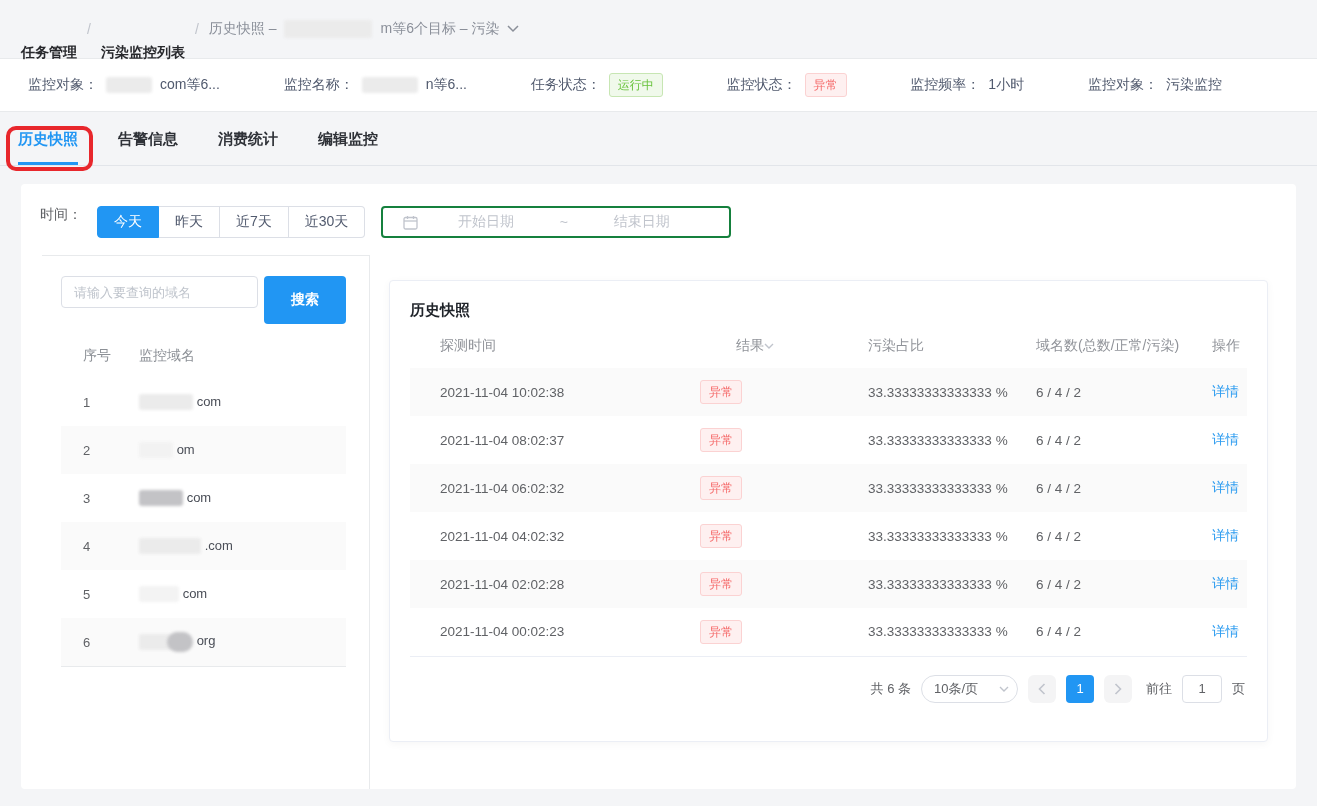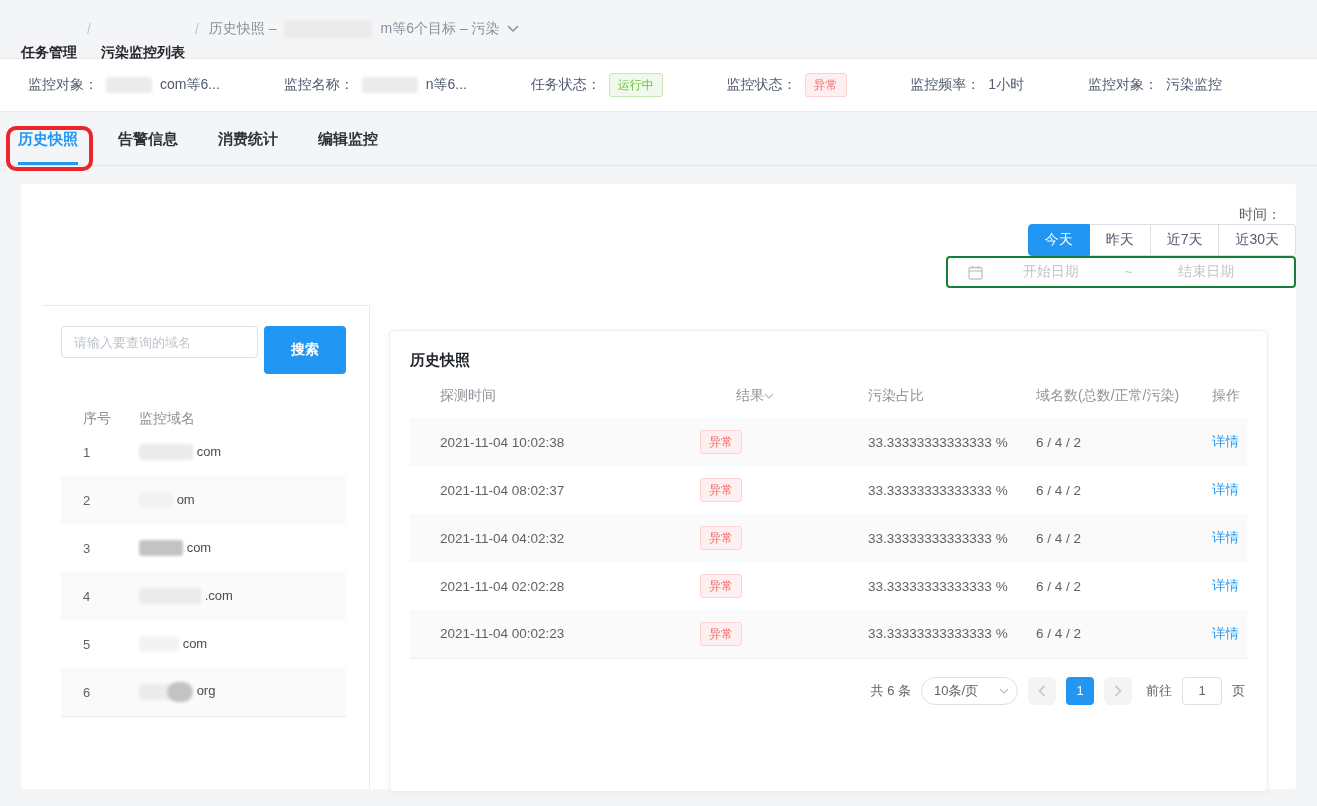--- a/index.html
+++ b/index.html
@@ -34,21 +34,21 @@
   .tab { font-weight:bold; color:#2f3238; padding-bottom:13px; font-size:15px; cursor:pointer; }
   .tab.active { color:#2196f3; border-bottom:3px solid #2196f3; }
   .annotation-box {
     position:absolute; left:6px; top:14px; width:87px; height:45px;
     border:4px solid #e8272c; border-radius:10px; pointer-events:none; z-index:5;
   }
   
   .content { padding:18px 21px 0 21px; }
   .card { background:#fff; border-radius:4px; height:605px; display:flex; flex-direction:column; }
   
-  .filter-row { display:flex; align-items:flex-end; padding:22px 0 17px 19px;flex-direction:column; }
+  .filter-row { display:flex; align-items:flex-start; padding:22px 0 17px 19px; }
   .filter-label { color:#606266; margin-right:15px; }
   .btn-group { display:flex; }
   .btn-group .qbtn {
     height:32px; padding:0 16px; background:#fff; border:1px solid #dcdfe6; border-left-width:0;
     color:#515a6e; font-size:14px; display:flex; align-items:center; cursor:pointer;
   }
   .btn-group .qbtn:first-child { border-left-width:1px; border-radius:4px 0 0 4px; }
   .btn-group .qbtn:last-child { border-radius:0 4px 4px 0; }
   .btn-group .qbtn.active { background:#2196f3; border-color:#2196f3; color:#fff; }
   .date-range {
@@ -64,21 +64,21 @@
   .search-input {
     width:197px; height:32px; border:1px solid #dcdfe6; border-radius:4px; padding:0 12px;
     font-size:13px; color:#606266; outline:none; font-family:inherit;
   }
   .search-input::placeholder { color:#bfc4cc; }
   .search-btn {
     width:82px; height:48px; background:#2196f3; color:#fff; border:none; border-radius:4px;
     font-size:14px; font-weight:bold; cursor:pointer;
   }
   .dlist { width:285px; margin-top:10px; }
-  .dlist-header { display:flex; height:44px; align-items:flex-end; color:#8c9096; font-size:14px; }
+  .dlist-header { display:flex; height:44px; align-items:center; color:#8c9096; font-size:14px; }
   .dlist-header .c1 { width:78px; padding-left:22px; }
   .dlist-row { display:flex; height:48px; align-items:center; font-size:13px; color:#606266; }
   .dlist-row:nth-child(odd) { background:#fafafa; }
   .dlist-row .c1 { width:78px; padding-left:22px; }
   .dlist-row .c2 { color:#4a4e57; }
   .dlist-bottom { width:285px; border-bottom:1px solid #e8eaec; }
   
   .right-col { flex:1; padding:25px 28px 0 19px; }
   .panel { border:1px solid #ebeef5; border-radius:4px; background:#fff; box-shadow:0 2px 8px rgba(0,0,0,0.04); padding:20px 20px 0 20px; height:462px; }
   .panel-title { font-size:15px; font-weight:bold; color:#1f2329; }
@@ -279,20 +279,27 @@
             <tbody>
               <tr>
                 <td>2021-11-04 10:02:38</td>
                 <td><span class="badge badge-danger">异常</span></td>
                 <td>33.33333333333333 %</td>
                 <td>6 / 4 / 2</td>
                 <td><span class="link">详情</span></td>
               </tr>
               <tr>
                 <td>2021-11-04 08:02:37</td>
+                <td><span class="badge badge-danger">异常</span></td>
+                <td>33.33333333333333 %</td>
+                <td>6 / 4 / 2</td>
+                <td><span class="link">详情</span></td>
+              </tr>
+              <tr>
+                <td>2021-11-04 06:02:32</td>
                 <td><span class="badge badge-danger">异常</span></td>
                 <td>33.33333333333333 %</td>
                 <td>6 / 4 / 2</td>
                 <td><span class="link">详情</span></td>
               </tr>
               <tr>
                 <td>2021-11-04 04:02:32</td>
                 <td><span class="badge badge-danger">异常</span></td>
                 <td>33.33333333333333 %</td>
                 <td>6 / 4 / 2</td>

